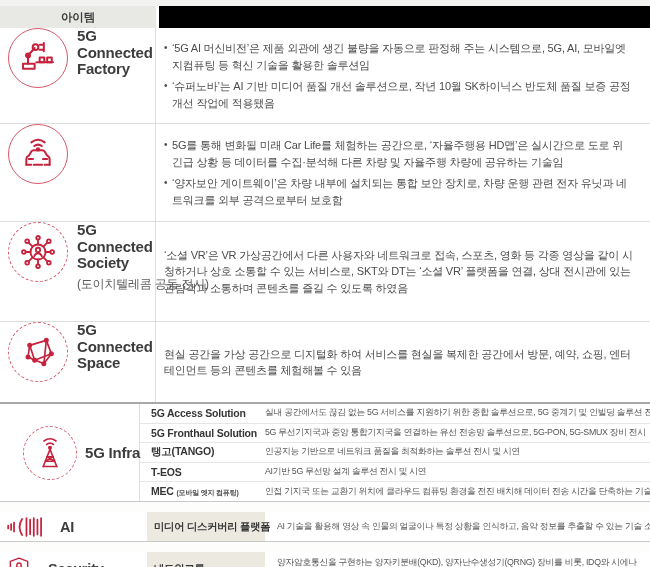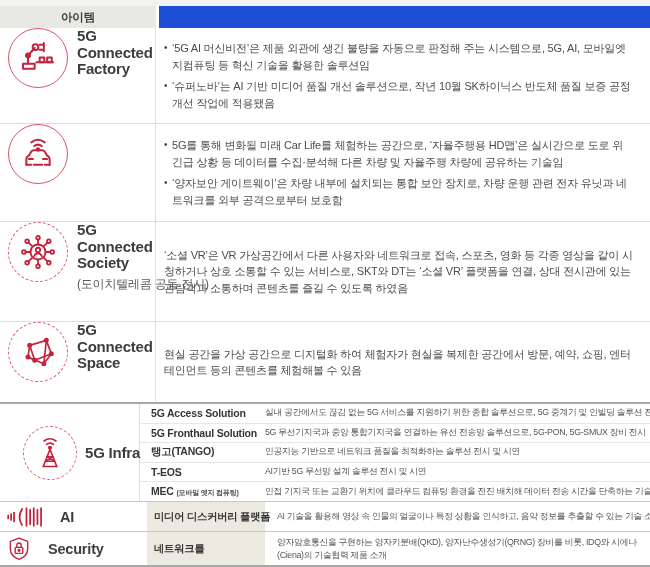--- a/index.html
+++ b/index.html
@@ -3,21 +3,21 @@
 <meta charset="utf-8">
 <style>
   html,body{margin:0;padding:0;background:#fff;}
   .page{
     position:relative;width:650px;height:567px;background:#fdfdfc;
     font-family:"Liberation Sans","DejaVu Sans",sans-serif;
     color:#4b4b4b;overflow:hidden;letter-spacing:-0.2px;
   }
   .topstrip{height:6px;background:#f2f2f0;}
   
-  .header-row{display:flex;height:22px;background:#1d4ed8;}
+  .header-row{display:flex;height:22px;background:#000000;}
   .hcell{background:#e8e8e5;display:flex;align-items:center;justify-content:center;
          font-size:11.5px;font-weight:bold;color:#3c3c3c;}
   .hcell-item{width:156px;}
   .hgap{width:3px;background:#fff;}
   .hcell-desc{flex:1;}
   
   .sep{width:650px;}
   .sep.light{height:1px;background:#dddddb;}
   .sep.mid{height:1px;background:#c8c8c6;}
   .sep.dark{height:2px;background:#a8a8a6;}
@@ -45,21 +45,21 @@
   .infra-title{margin-left:8px;font-size:15px;font-weight:bold;color:#3d3d3d;white-space:nowrap;}
   .infra-table{flex:1;display:flex;flex-direction:column;}
   .infra-row{flex:1;display:flex;align-items:center;border-bottom:1px solid #e6e6e4;}
   .infra-row:last-child{border-bottom:none;}
   .infra-label{width:104px;flex:0 0 104px;padding-left:11px;font-size:10.5px;font-weight:bold;
                color:#363636;white-space:nowrap;}
   .infra-label .small-note{font-size:7px;font-weight:bold;color:#4b4b4b;}
   .infra-desc{flex:1;padding-left:10px;font-size:8.8px;color:#555;white-space:nowrap;
               letter-spacing:-0.3px;}
   
-  .brow{display:flex;background:#fff;align-items:stretch;}
+  .brow{display:flex;background:#fff;align-items:stretch;margin-top:10px;}
   .brow-item{width:147px;flex:0 0 147px;display:flex;align-items:center;box-sizing:border-box;}
   .brow-icon{margin-left:6px;display:flex;align-items:center;justify-content:center;}
   .brow-title{margin-left:16px;font-size:14.5px;font-weight:bold;color:#3d3d3d;}
   .beige{width:118px;flex:0 0 118px;background:#ebe9e0;display:flex;align-items:center;
          box-sizing:border-box;padding-left:7px;font-size:10.3px;font-weight:bold;color:#363636;
          white-space:nowrap;}
   .brow-desc{flex:1;display:flex;flex-direction:column;justify-content:center;
              padding-left:12px;padding-right:10px;font-size:8.8px;color:#555;
              letter-spacing:-0.3px;line-height:12.5px;}
   .nowrap{white-space:nowrap;}
@@ -174,21 +174,21 @@
             <circle cx="20" cy="34" r="2" fill="#c5233d"></circle>
           <circle cx="12" cy="30" r="2" fill="#c5233d"></circle>
             <circle cx="31" cy="38" r="2" fill="#c5233d"></circle>
         </svg>
       </div>
       <div class="titleblock">
         <div class="title">5G Connected Space</div>
       </div>
     </div>
     <div class="cell-desc">
-      <div>현실 공간을 가상 공간으로 디지털화 하여 체험자가 현실을 복제한 공간에서 방문, 예약, 쇼핑, 엔터테인먼트 등의 콘텐츠를 체험해볼 수 있음</div>
+      <div>현실 공간을 가상 공간으로 디지털화 하여 서비스를 현실을 복제한 공간에서 방문, 예약, 쇼핑, 엔터테인먼트 등의 콘텐츠를 체험해볼 수 있음</div>
     </div>
   </div>
   <div class="sep dark"></div>
 
   <div class="infra">
     <div class="infra-item">
       <div class="circle-sm">
         <svg width="36" height="36" viewBox="0 0 48 48" fill="none" stroke="#c5233d" stroke-width="2.2" stroke-linecap="round" stroke-linejoin="round">
           <path d="M16 8 q8 -6 16 0"></path>
           <path d="M19.5 12.5 q4.5 -3.5 9 0"></path>

